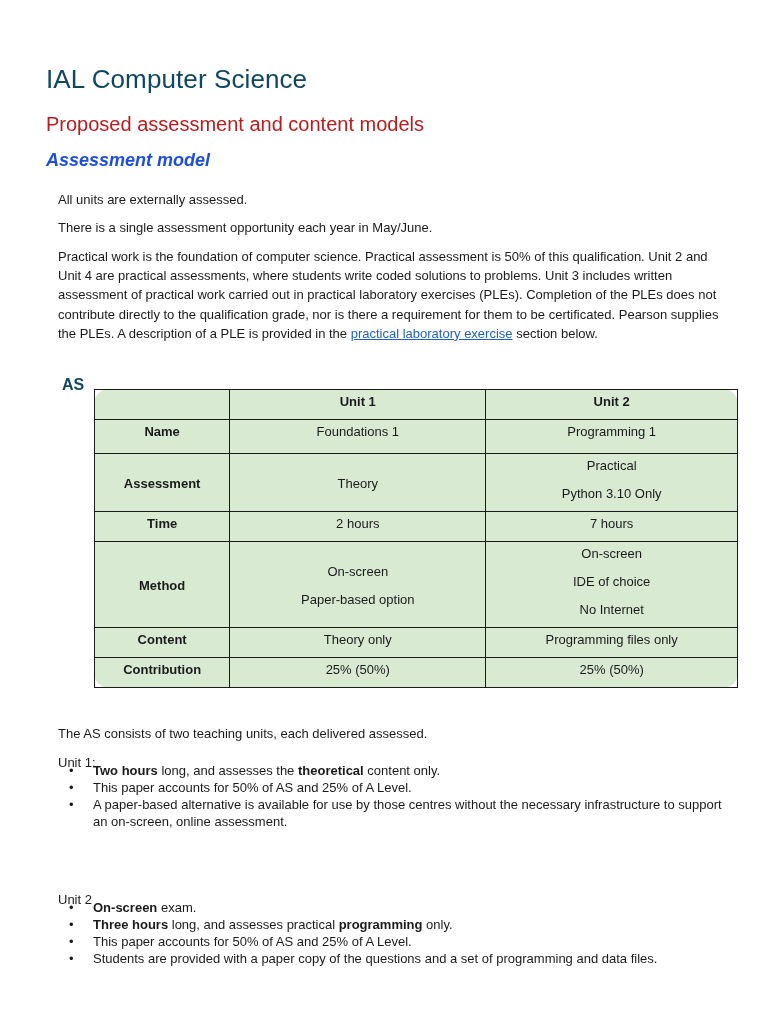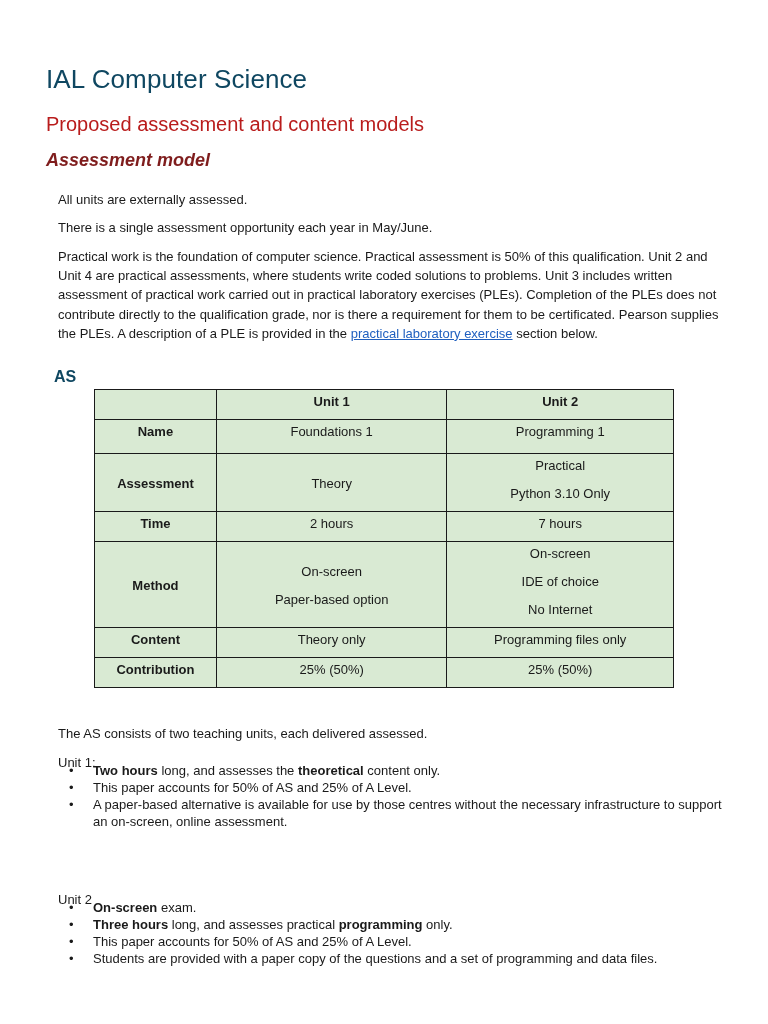--- a/index.html
+++ b/index.html
@@ -12,34 +12,34 @@
     position: absolute; left: 46px; top: 64px;
     font-size: 26px; color: #0f4761; font-weight: normal; margin: 0;
     letter-spacing: 0.1px;
   }
   .subtitle {
     position: absolute; left: 46px; top: 113px;
     font-size: 20px; color: #b91c1c; font-weight: normal; margin: 0;
   }
   .h3 {
     position: absolute; left: 46px; top: 150px;
-    font-size: 18px; color: #7f1d1d; font-weight: bold; font-style: italic; margin: 0;
+    font-size: 18px; color: #1d4ed8; font-weight: bold; font-style: italic; margin: 0;
   }
   .p {
     position: absolute; left: 46px; font-size: 13px; line-height: 19.2px; margin: 12px; width: 676px;
   }
   .p a { color: #1f5fbf; text-decoration: underline; }
   .h4 {
     position: absolute; left: 46px; top: 360px;
-    font-size: 16px; font-weight: bold; color: #0f4761; margin: 8px;
+    font-size: 16px; font-weight: bold; color: #0f4761; margin: 16px;
   }
   table.as {
     position: absolute; left: 94px; top: 389px;
     border-collapse: collapse; background: #d9ead3;
-    font-size: 13px; width: 580px;
+    font-size: 13px; width: 644px; border-radius: 15px;
   }
   table.as td {
     border: 1px solid #1a1a1a; text-align: center; vertical-align: top;
     padding: 2px 4px 0 4px; line-height: 19px;
   }
   table.as td.rh { font-weight: bold; vertical-align: middle; }
   table.as td.rh.top { vertical-align: top; }
   table.as td.mid { vertical-align: middle; }
   .cell-line { display: block; }
   .cell-gap { display: block; height: 9px; }

